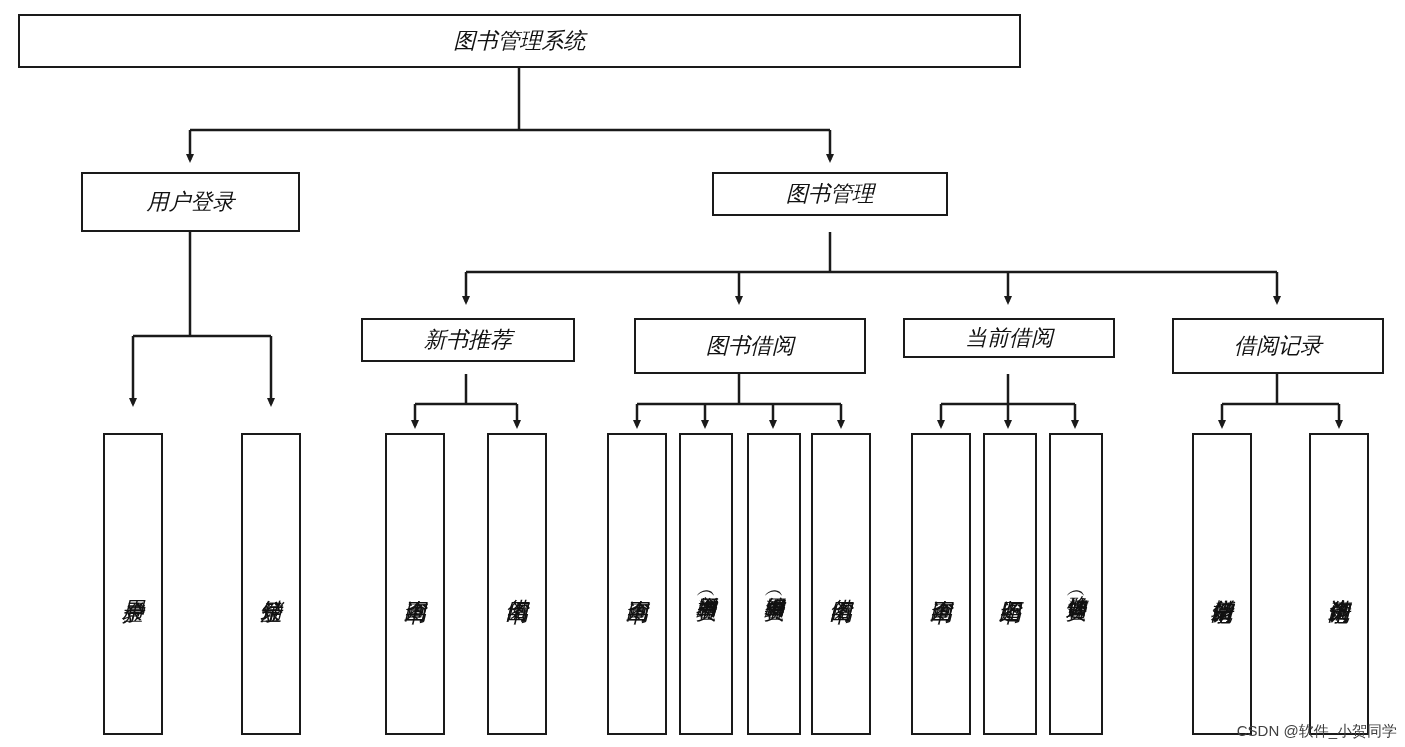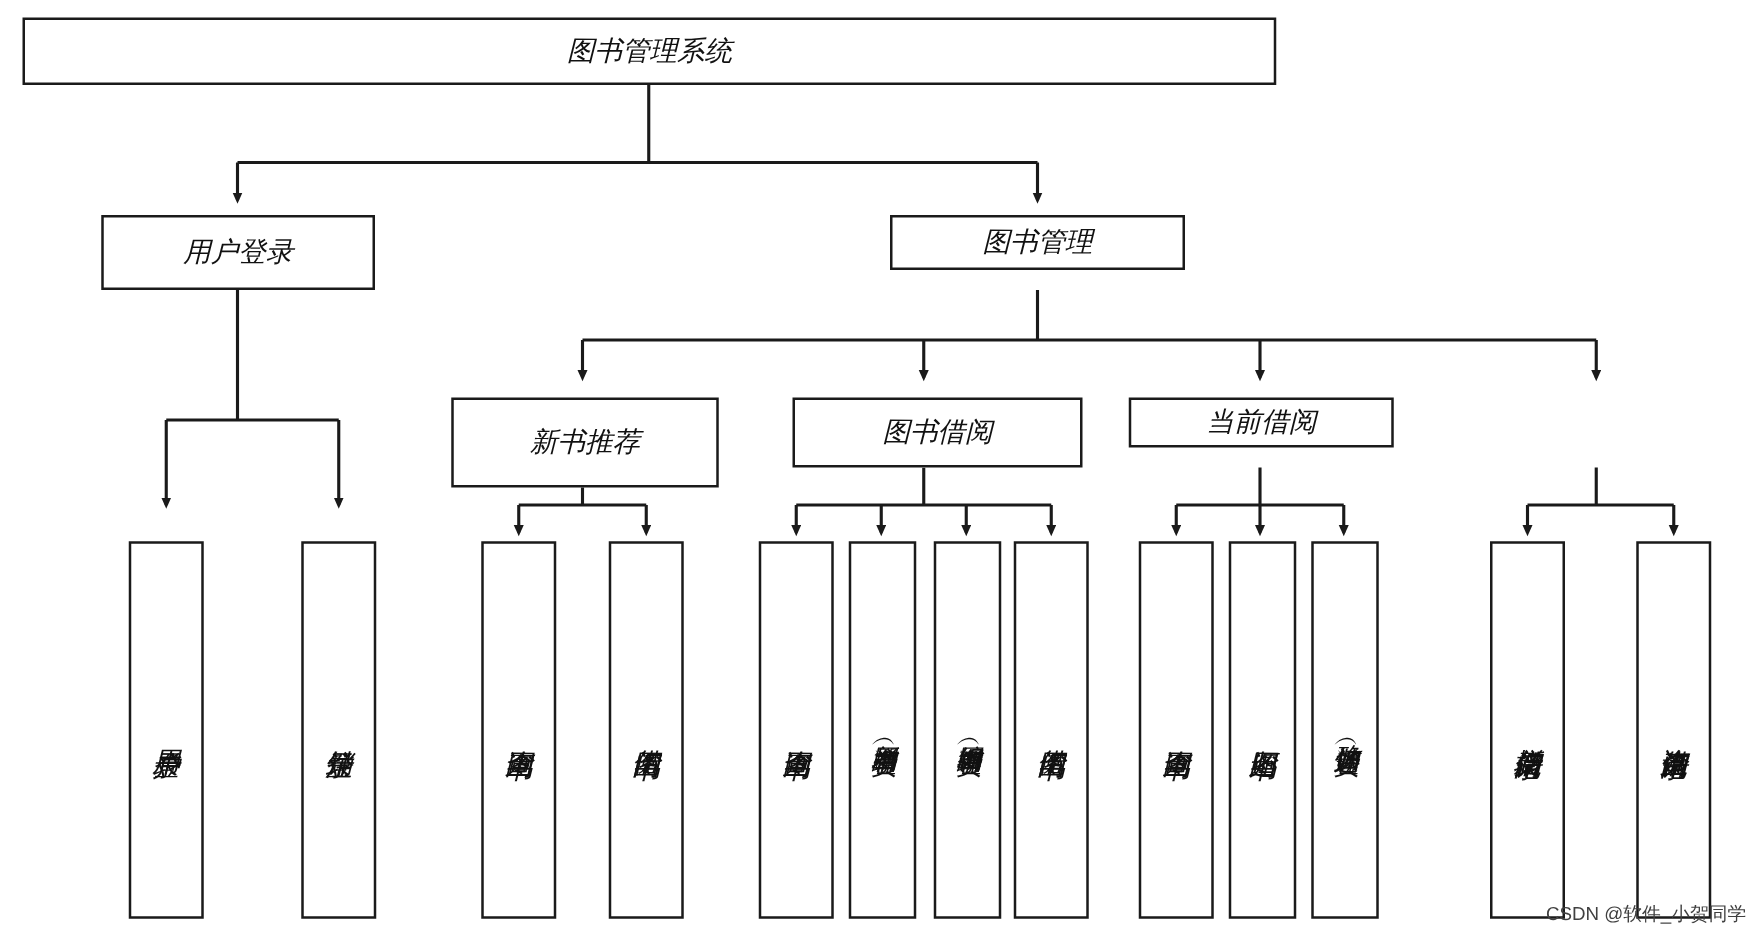--- a/index.html
+++ b/index.html
@@ -120,28 +120,31 @@
   </div>
 
   <div class="node" style="left:81px; top:172px; width:219px; height:60px;">
     <span class="txt">用户登录</span>
   </div>
 
   <div class="node" style="left:712px; top:172px; width:236px; height:44px;">
     <span class="txt">图书管理</span>
   </div>
 
-  <div class="node" style="left:361px; top:318px; width:214px; height:72px;">
+  <div class="node" style="left:361px; top:318px; width:214px; height:44px;">
     <span class="txt">新书推荐</span>
   </div>
   <div class="node" style="left:634px; top:318px; width:232px; height:56px;">
     <span class="txt">图书借阅</span>
   </div>
   <div class="node" style="left:903px; top:318px; width:212px; height:40px;">
     <span class="txt">当前借阅</span>
+  </div>
+  <div class="node" style="left:1172px; top:318px; width:212px; height:56px;">
+    <span class="txt">借阅记录</span>
   </div>
 
   <div class="node vertical" style="left:103px; top:433px; width:60px; height:302px;">
     <span class="txt">用户登录</span>
   </div>
   <div class="node vertical" style="left:241px; top:433px; width:60px; height:302px;">
     <span class="txt">注销登录</span>
   </div>
 
   <div class="node vertical" style="left:385px; top:433px; width:60px; height:302px;">

